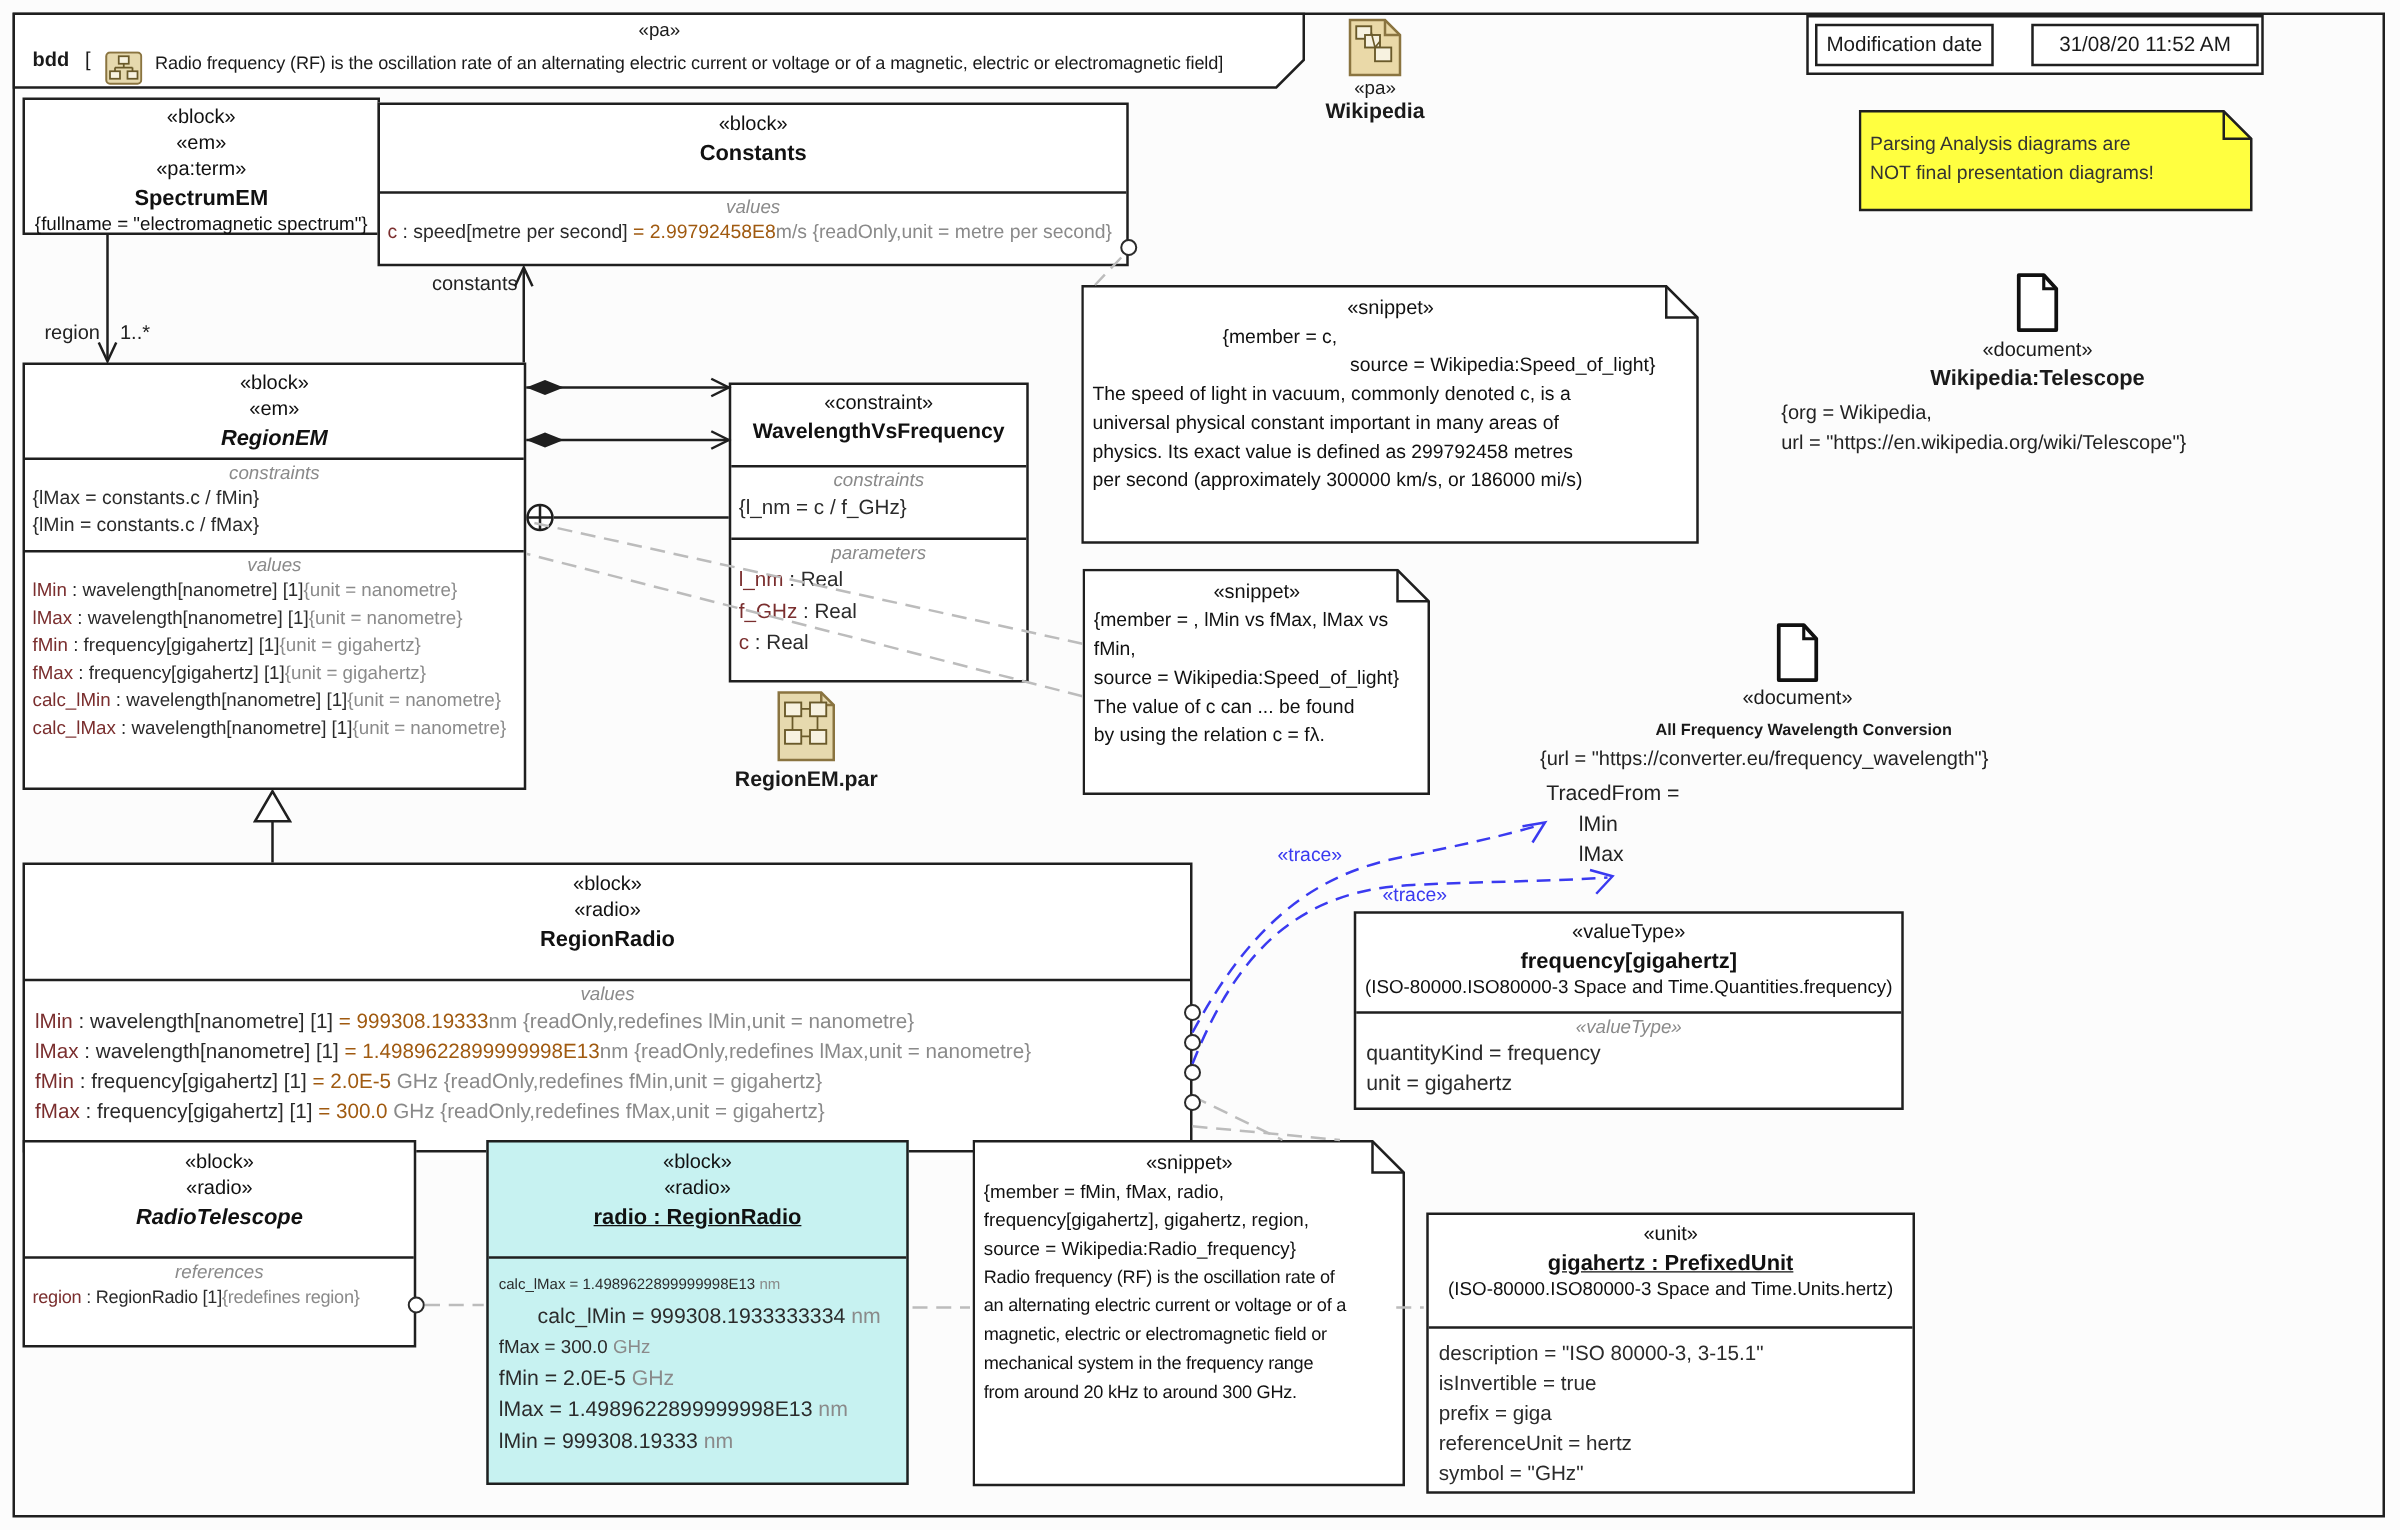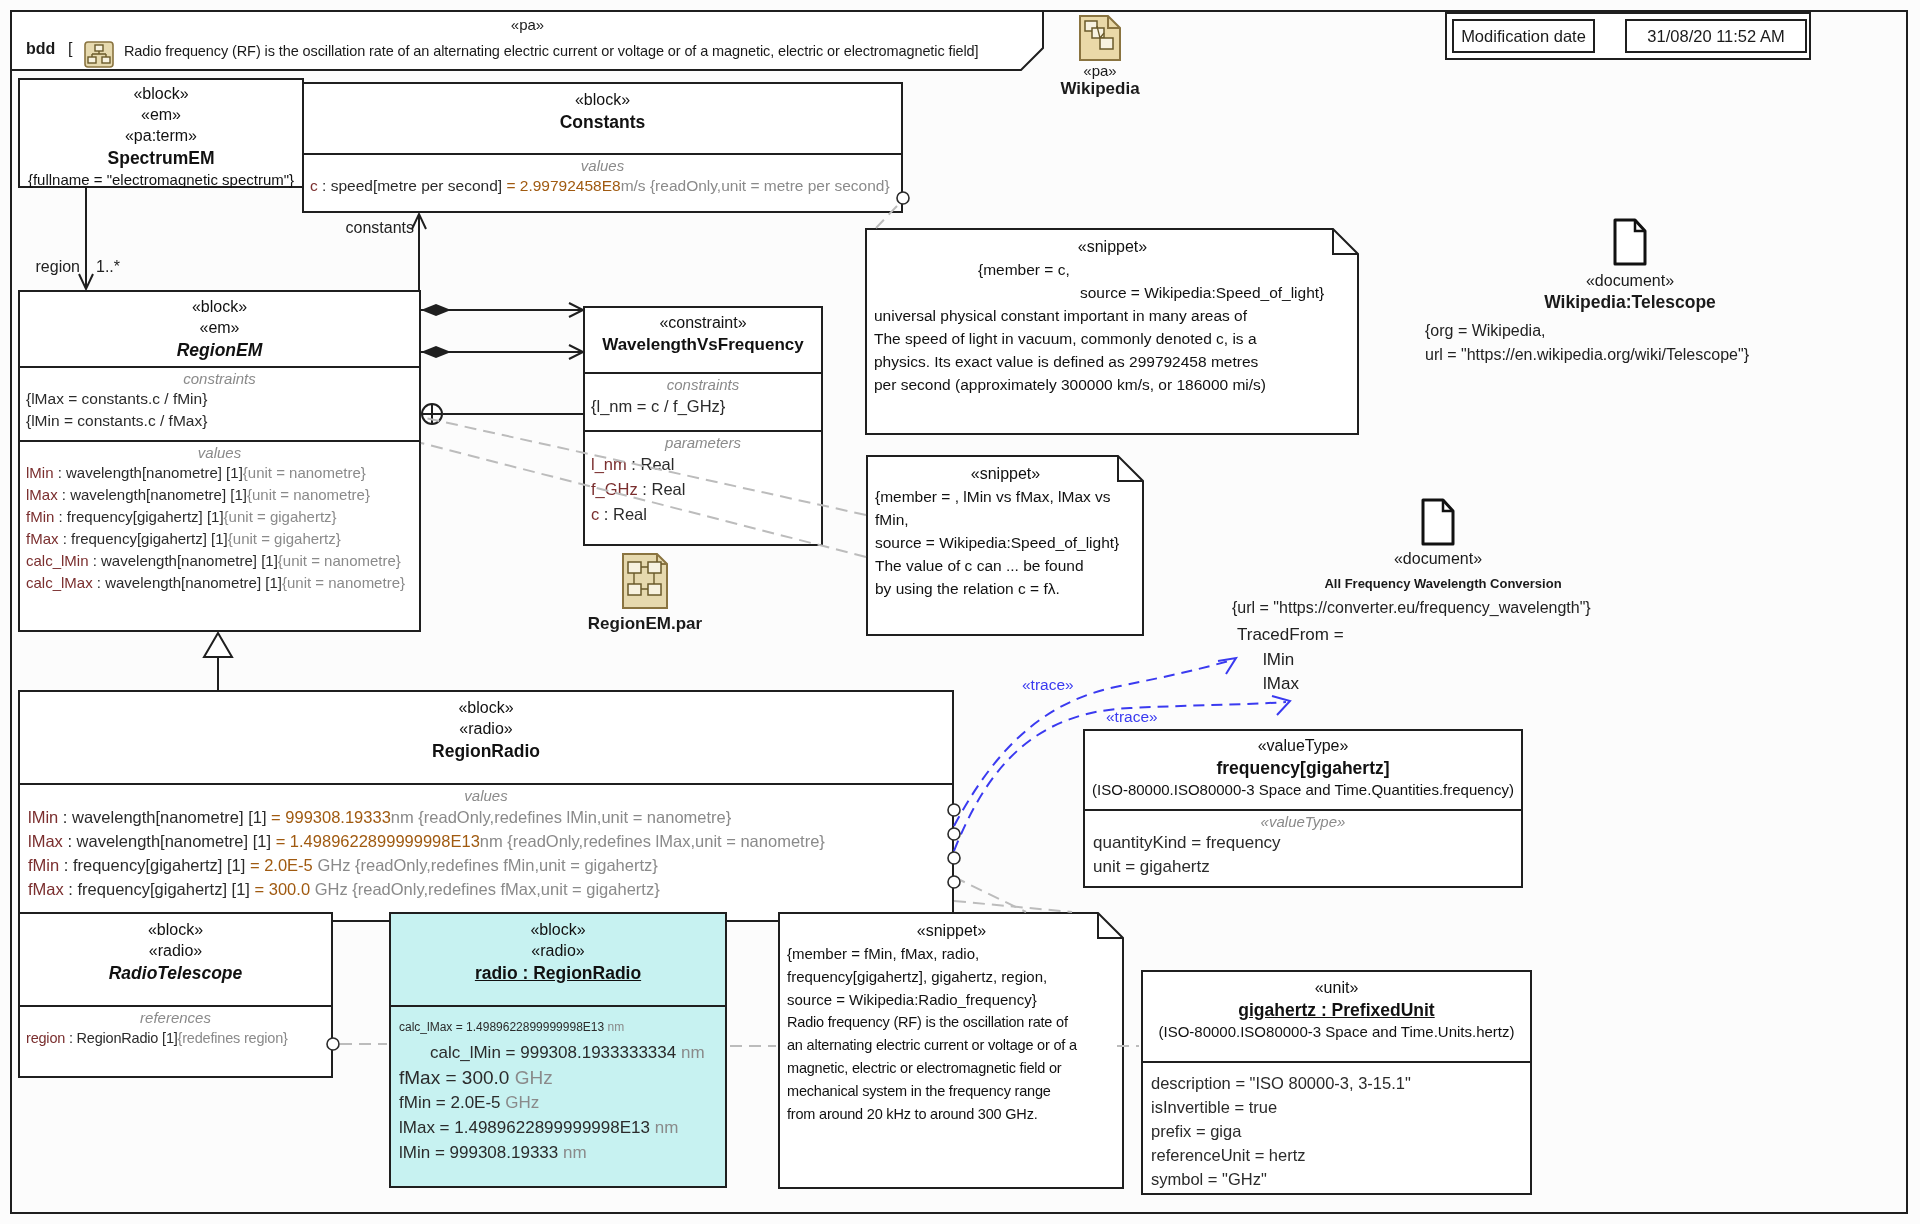--- a/index.html
+++ b/index.html
@@ -66,20 +66,30 @@
     </svg>
     <div style="font-size:15px;">«pa»</div>
     <div style="font-size:17px;font-weight:bold;">Wikipedia</div>
   </div>
 
   <div class="abs" style="left:1445px;top:12px;width:366px;height:48px;border:2px solid #1f1f1f;background:#fff;box-sizing:border-box;">
     <div class="abs" style="left:5px;top:5px;width:143px;height:34px;border:2px solid #1f1f1f;box-sizing:border-box;text-align:center;font-size:16.5px;line-height:30px;">Modification date</div>
     <div class="abs" style="left:178px;top:5px;width:182px;height:34px;border:2px solid #1f1f1f;box-sizing:border-box;text-align:center;font-size:16.5px;line-height:30px;">31/08/20 11:52 AM</div>
   </div>
 
+  <div class="abs" style="left:1487px;top:88px;width:316px;height:82px;">
+    <svg width="316" height="82">
+      <path d="M1,1 H292 L314,23 V80 H1 Z" fill="#ffff40" stroke="#1f1f1f" stroke-width="2"></path>
+      <path d="M292,1 V23 H314" fill="none" stroke="#1f1f1f" stroke-width="2"></path>
+    </svg>
+    <div class="note-content" style="top:16px;">
+      <div class="nline" style="color:#333;">Parsing Analysis diagrams are</div>
+      <div class="nline" style="color:#333;">NOT final presentation diagrams!</div>
+    </div>
+  </div>
 
   <div class="blk cstack" style="left:18px;top:78px;width:286px;height:110px;padding-top:3px;">
     <div class="st">«block»</div>
     <div class="st">«em»</div>
     <div class="st">«pa:term»</div>
     <div class="nm">SpectrumEM</div>
     <div class="sub">{fullname = "electromagnetic spectrum"}</div>
   </div>
 
   <div class="blk" style="left:302px;top:82px;width:601px;height:131px;">
@@ -147,22 +157,22 @@
 
   <div class="abs" style="left:865px;top:228px;width:495px;height:208px;">
     <svg width="495" height="208">
       <path d="M1,1 H468 L493,26 V206 H1 Z" fill="#ffffff" stroke="#1f1f1f" stroke-width="2"></path>
       <path d="M468,1 V26 H493" fill="none" stroke="#1f1f1f" stroke-width="2"></path>
     </svg>
     <div class="note-content" style="top:8px;">
       <div class="ncenter">«snippet»</div>
       <div class="nline" style="padding-left:113px;">{member = c,</div>
       <div class="nline" style="padding-left:215px;">source = Wikipedia:Speed_of_light}</div>
+      <div class="nline">The speed of light in vacuum, commonly denoted c, is a</div>
       <div class="nline">universal physical constant important in many areas of</div>
-      <div class="nline">The speed of light in vacuum, commonly denoted c, is a</div>
       <div class="nline">physics. Its exact value is defined as 299792458 metres</div>
       <div class="nline">per second (approximately 300000 km/s, or 186000 mi/s)</div>
     </div>
   </div>
 
   <div class="abs" style="left:866px;top:455px;width:279px;height:182px;">
     <svg width="279" height="182">
       <path d="M1,1 H252 L277,26 V180 H1 Z" fill="#ffffff" stroke="#1f1f1f" stroke-width="2"></path>
       <path d="M252,1 V26 H277" fill="none" stroke="#1f1f1f" stroke-width="2"></path>
     </svg>
@@ -244,21 +254,21 @@
 
   <div class="blk" style="left:389px;top:912px;width:338px;height:276px;background:#c7f2f1;">
     <div class="cstack" style="height:86px;padding-top:5px;">
       <div class="st">«block»</div>
       <div class="st">«radio»</div>
       <div class="nm un">radio : RegionRadio</div>
     </div>
     <div class="comp" style="height:184px;padding-top:8px;">
       <div class="row2" style="font-size:12px;line-height:25px;"><span class="dk">calc_lMax = 1.4989622899999998E13</span><span class="gr"> nm</span></div>
       <div class="row2" style="font-size:17px;line-height:25px;padding-left:39px;"><span class="dk">calc_lMin = 999308.1933333334</span><span class="gr"> nm</span></div>
-      <div class="row2" style="font-size:19px;line-height:25px;"><span class="dk">fMax = 300.0</span><span class="gr"> GHz</span></div>
+      <div class="row2" style="font-size:15px;line-height:25px;"><span class="dk">fMax = 300.0</span><span class="gr"> GHz</span></div>
       <div class="row2" style="font-size:17px;line-height:25px;"><span class="dk">fMin = 2.0E-5</span><span class="gr"> GHz</span></div>
       <div class="row2" style="font-size:17px;line-height:25px;"><span class="dk">lMax = 1.4989622899999998E13</span><span class="gr"> nm</span></div>
       <div class="row2" style="font-size:17px;line-height:25px;"><span class="dk">lMin = 999308.19333</span><span class="gr"> nm</span></div>
     </div>
   </div>
 
   <div class="abs" style="left:778px;top:912px;width:347px;height:278px;">
     <svg width="347" height="278">
       <path d="M1,1 H320 L345,26 V276 H1 Z" fill="#ffffff" stroke="#1f1f1f" stroke-width="2"></path>
       <path d="M320,1 V26 H345" fill="none" stroke="#1f1f1f" stroke-width="2"></path>

